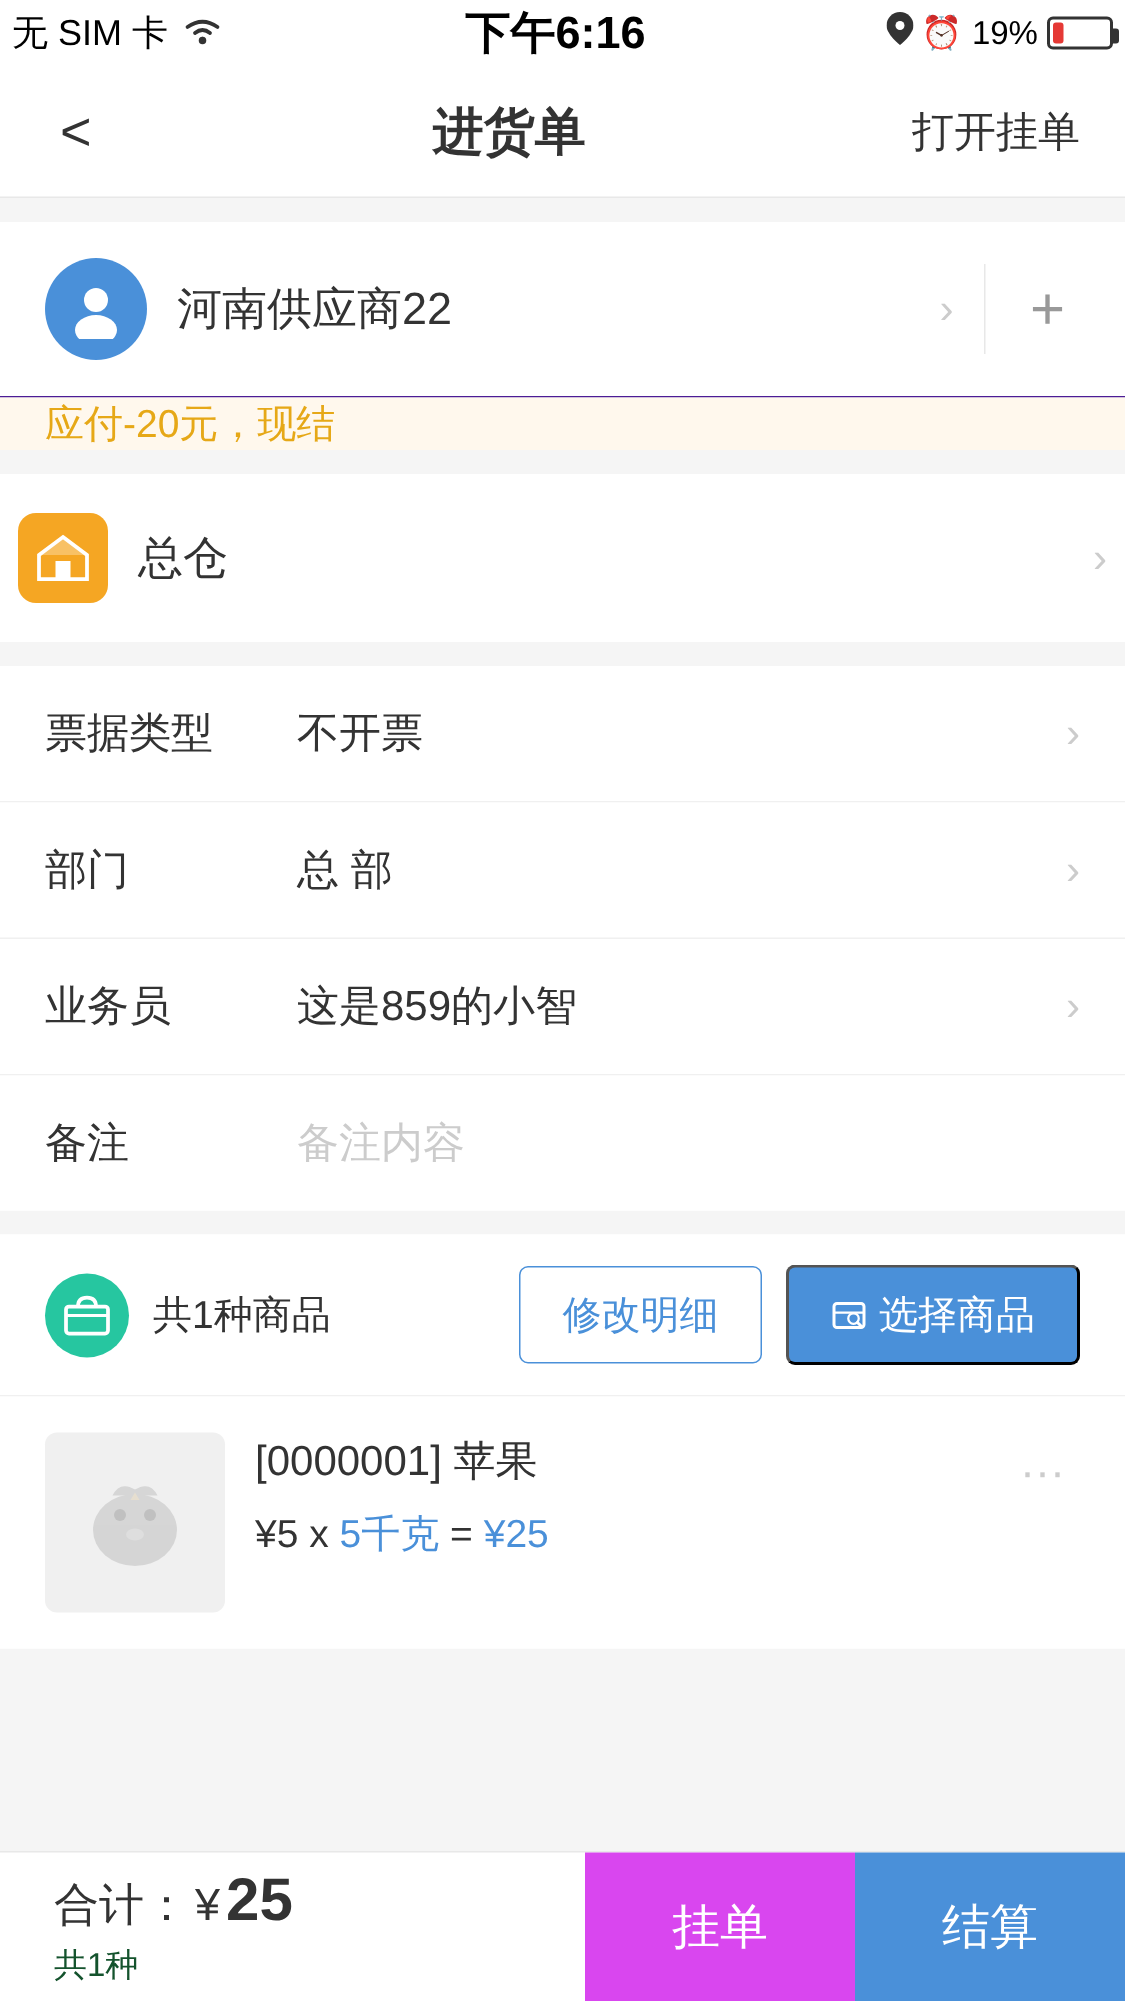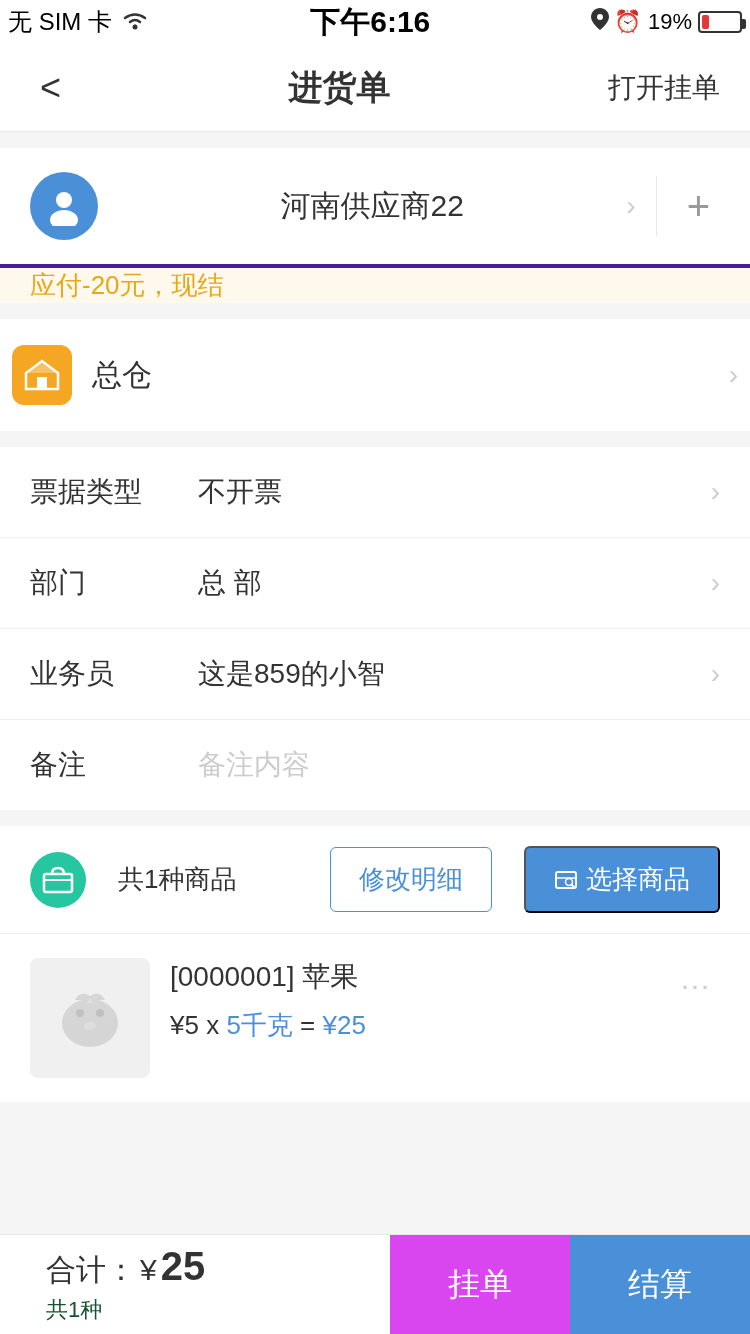--- a/index.html
+++ b/index.html
@@ -61,22 +61,21 @@
     .section {
       background: #fff;
       margin-bottom: 16px;
     }
 
     
     .supplier-row {
       display: flex;
       align-items: center;
       padding: 24px 30px;
-      border-bottom: 4px solid #4c1d95;
-      text-align: center;
+      border-bottom: 1px solid #4c1d95;
     }
     .supplier-avatar {
       width: 68px; height: 68px; border-radius: 50%;
       background: #4a90d9;
       display: flex; align-items: center; justify-content: center;
       margin-right: 20px;
       flex-shrink: 0;
     }
     .supplier-name { flex: 1; font-size: 30px; color: #333; }
     .chevron-right { color: #ccc; font-size: 28px; }
@@ -125,21 +124,21 @@
       color: #999;
       border-top: 1px solid #f0f0f0;
     }
 
     
     .products-header {
       background: #fff;
       display: flex;
       align-items: center;
       padding: 20px 30px;
-      gap: 32px;
+      gap: 16px;
       margin-top: 16px;
       border-bottom: 1px solid #f0f0f0;
     }
     .products-icon {
       width: 56px; height: 56px; border-radius: 50%;
       background: #26c6a0;
       display: flex; align-items: center; justify-content: center;
       flex-shrink: 0;
     }
     .products-count { flex: 1; font-size: 26px; color: #333; }
@@ -188,21 +187,21 @@
       position: fixed;
       bottom: 0; left: 0; width: 750px;
       height: 100px;
       background: #fff;
       display: flex;
       align-items: center;
       border-top: 1px solid #e8e8e8;
     }
     .footer-total {
       flex: 1;
-      padding: 0 46px;
+      padding: 0 36px;
     }
     .footer-total-main { font-size: 30px; color: #333; display: flex; align-items: baseline; gap: 4px; }
     .footer-total-amount { font-size: 40px; font-weight: 600; color: #333; }
     .footer-total-sub { font-size: 22px; color: #14532d; margin-top: 4px; }
     .btn-hold {
       width: 180px; height: 100%;
       background: #d946ef;
       color: #fff;
       font-size: 32px;
       display: flex; align-items: center; justify-content: center;

